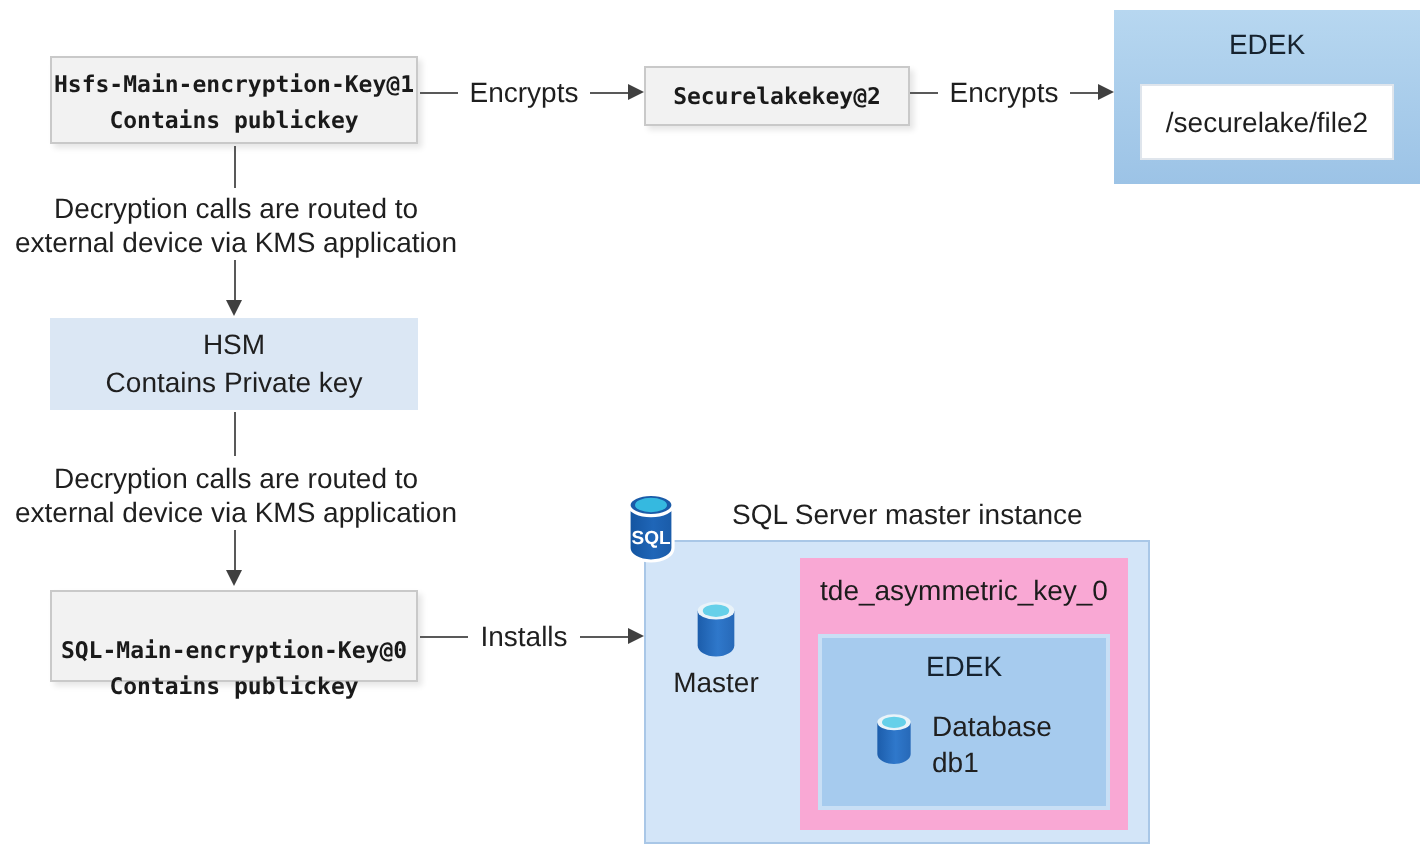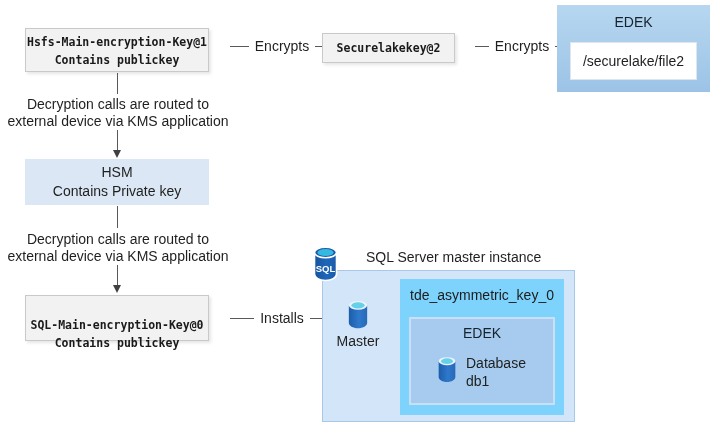--- a/index.html
+++ b/index.html
@@ -15,21 +15,21 @@
     box-shadow:2px 2px 3px rgba(0,0,0,0.10);
     font-family:"DejaVu Sans Mono", monospace;
     font-size:11.5px; font-weight:bold; color:#1a1a1a;
     text-align:center;
   }
   .box-a { left:25px; top:28px;  width:184px; height:44px; padding-top:4px; line-height:18px; }
   .box-b { left:322px; top:33px; width:133px; height:30px; line-height:28px; }
   .box-e { left:25px; top:295px; width:184px; height:46px; padding-top:20px; line-height:18px; }
 
   
-  .harrow { position:absolute; display:flex; align-items:center; height:24px;padding-left:20px; }
+  .harrow { position:absolute; display:flex; align-items:center; height:24px; }
   .arrow-1 { left:210px; top:34px; width:112px; }
   .arrow-2 { left:455px; top:34px; width:102px; }
   .arrow-3 { left:210px; top:306px; width:112px; }
   .hline { flex:1; height:0; border-top:1.5px solid #595959; }
   .hlabel { padding:0 6px; font-size:14px; color:#1f1f1f; white-space:nowrap; }
   .ahead-right {
     width:0; height:0;
     border-top:4.5px solid transparent; border-bottom:4.5px solid transparent;
     border-left:8px solid #404040;
   }
@@ -79,21 +79,21 @@
     position:absolute; left:322px; top:270px; width:253px; height:152px;
     box-sizing:border-box; background:#d3e5f8; border:1.5px solid #a9c7e7;
   }
   .sql-title { position:absolute; left:366px; top:249px; font-size:14px; color:#1f1f1f; white-space:nowrap; }
   .sql-icon { position:absolute; left:312px; top:245px; width:27px; height:37px; }
   .master-icon { position:absolute; left:24px; top:28px; width:22px; height:31px; }
   .master-label { position:absolute; left:3px; top:62px; width:64px; text-align:center; font-size:14px; color:#1f1f1f; }
 
   .tde-box {
     position:absolute; left:77px; top:8px; width:164px; height:136px;
-    background:#7dd3fc; box-sizing:border-box;
+    background:#f9a8d4; box-sizing:border-box;
   }
   .tde-label { margin-top:8px; text-align:center; font-size:14px; color:#1c1c1c; }
   .edek-inner {
     position:absolute; left:9px; top:38px; width:146px; height:88px;
     background:#a6cbee; border:2px solid #c8dff5; box-sizing:border-box;
   }
   .edek-inner-title { margin-top:6px; text-align:center; font-size:14px; color:#16222e; }
   .db-icon { position:absolute; left:26px; top:36px; width:20px; height:29px; }
   .db-text { position:absolute; left:55px; top:35px; font-size:14px; line-height:18px; color:#1f1f1f; }
 </style>

